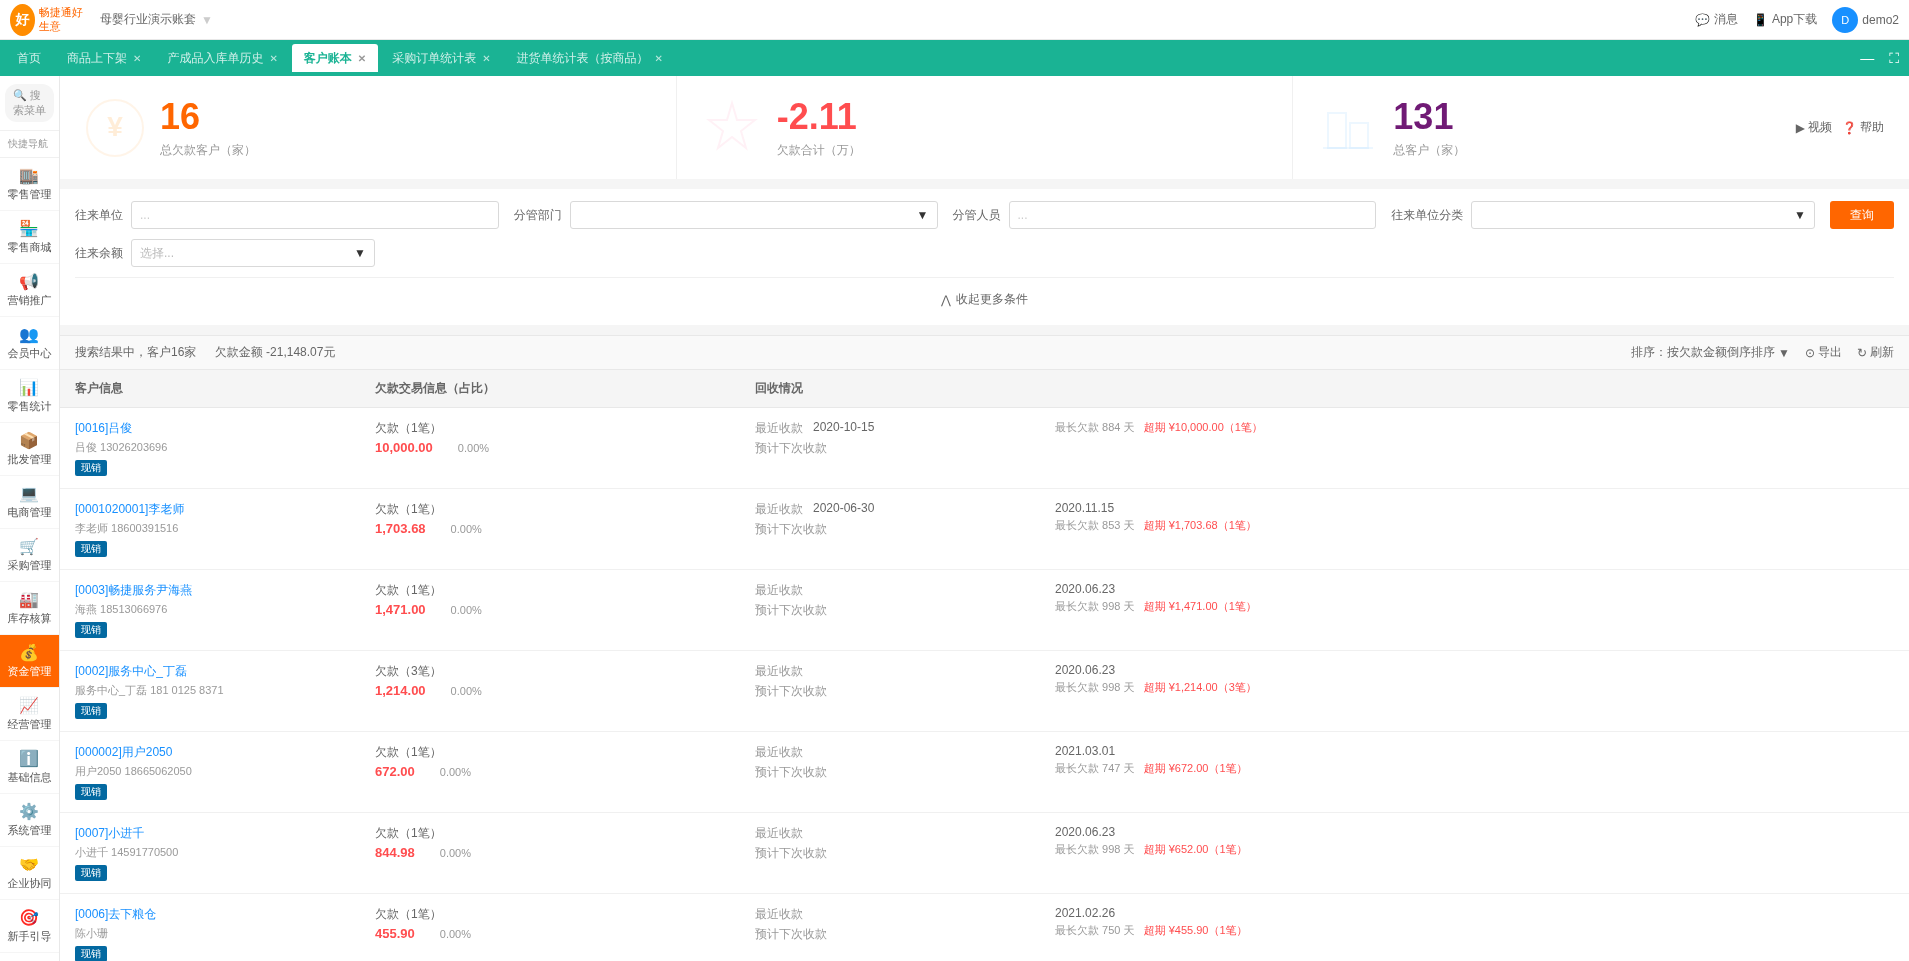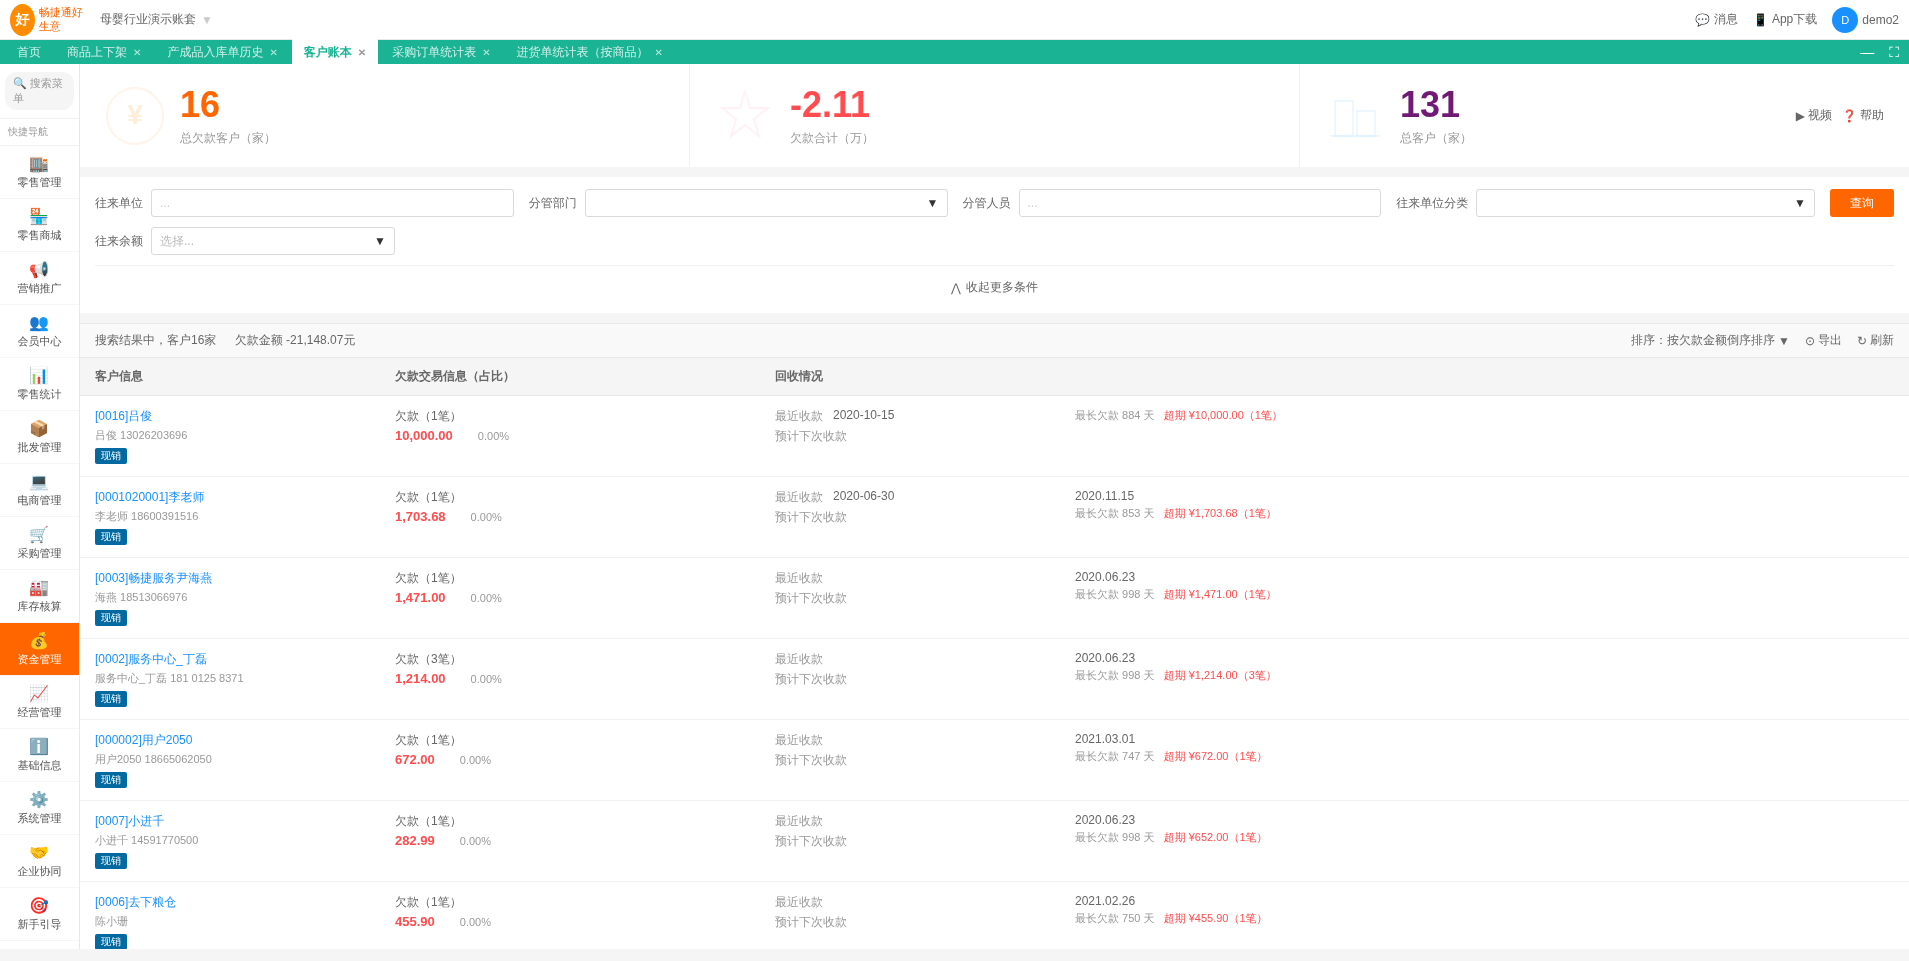--- a/index.html
+++ b/index.html
@@ -9,34 +9,34 @@
     .top-bar { display: flex; align-items: center; background: #fff; height: 40px; border-bottom: 1px solid #e8e8e8; padding: 0 10px; }
     .logo-area { display: flex; align-items: center; width: 80px; }
     .logo-icon { width: 32px; height: 32px; background: #ff8c00; border-radius: 50%; display: flex; align-items: center; justify-content: center; color: white; font-size: 14px; font-weight: bold; }
     .logo-text { font-size: 11px; color: #ff6600; margin-left: 4px; line-height: 1.2; }
     .app-selector { display: flex; align-items: center; font-size: 12px; color: #666; margin-left: 10px; cursor: pointer; }
     .top-right { margin-left: auto; display: flex; align-items: center; gap: 15px; font-size: 12px; color: #666; }
     .top-right-item { display: flex; align-items: center; gap: 4px; cursor: pointer; }
     .avatar { width: 26px; height: 26px; background: #1890ff; border-radius: 50%; display: flex; align-items: center; justify-content: center; color: white; font-size: 11px; }
 
     
-    .tab-bar { display: flex; align-items: center; background: #1ab394; height: 24px; padding: 0 5px; }
+    .tab-bar { display: flex; align-items: center; background: #1ab394; height: 36px; padding: 0 5px; }
     .tab { display: flex; align-items: center; padding: 0 12px; height: 28px; color: rgba(255,255,255,0.8); font-size: 12px; cursor: pointer; margin-right: 2px; border-radius: 3px 3px 0 0; white-space: nowrap; }
     .tab.active { background: #fff; color: #1ab394; font-weight: bold; }
     .tab .tab-close { margin-left: 6px; font-size: 10px; color: rgba(255,255,255,0.7); }
     .tab.active .tab-close { color: #999; }
     .tab-home { background: transparent; }
     .tab-actions { margin-left: auto; display: flex; gap: 5px; }
     .tab-action-btn { color: white; font-size: 14px; cursor: pointer; padding: 0 5px; }
 
     
     .layout { display: flex; height: calc(100vh - 76px); }
 
     
-    .sidebar { width: 80px; background: #fff; border-right: 1px solid #e8e8e8; overflow-y: auto; flex-shrink: 0; }
+    .sidebar { width: 60px; background: #fff; border-right: 1px solid #e8e8e8; overflow-y: auto; flex-shrink: 0; }
     .sidebar-search { padding: 8px 5px; border-bottom: 1px solid #f0f0f0; }
     .sidebar-search-btn { width: 100%; background: #f5f5f5; border: none; border-radius: 12px; padding: 4px 8px; font-size: 11px; color: #999; cursor: pointer; text-align: left; }
     .sidebar-item { display: flex; flex-direction: column; align-items: center; padding: 8px 5px; cursor: pointer; font-size: 11px; color: #555; border-bottom: 1px solid #f5f5f5; }
     .sidebar-item.active { background: #ff6600; color: white; }
     .sidebar-item .si-icon { font-size: 16px; margin-bottom: 2px; }
     .sidebar-section { padding: 5px; font-size: 10px; color: #999; text-align: center; border-bottom: 1px solid #f0f0f0; display: flex; align-items: center; justify-content: space-between; padding: 6px 8px; }
 
     
     .main { flex: 1; overflow-y: auto; background: #f5f5f5; }
 
@@ -516,21 +516,21 @@
   </div>
           <div class="table-row">
     <div class="customer-info col-customer">
       <div class="customer-name">[0007]小进千</div>
       <div class="customer-sub">小进千 14591770500</div>
       <span class="tag green">现销</span>
     </div>
     <div class="debt-info col-debt">
       <div class="debt-count">欠款（1笔）</div>
       <div class="debt-row">
-        <span class="debt-amount">282.99</span>
+        <span class="debt-amount">844.98</span>
         <span class="debt-percent">0.00%</span>
       </div>
     </div>
     <div class="recovery-info col-recovery">
       <div class="recovery-row">
         <span class="recovery-label">最近收款</span>
         <span class="recovery-value"></span>
       </div>
       <div class="recovery-row">
         <span class="recovery-label">预计下次收款</span>

